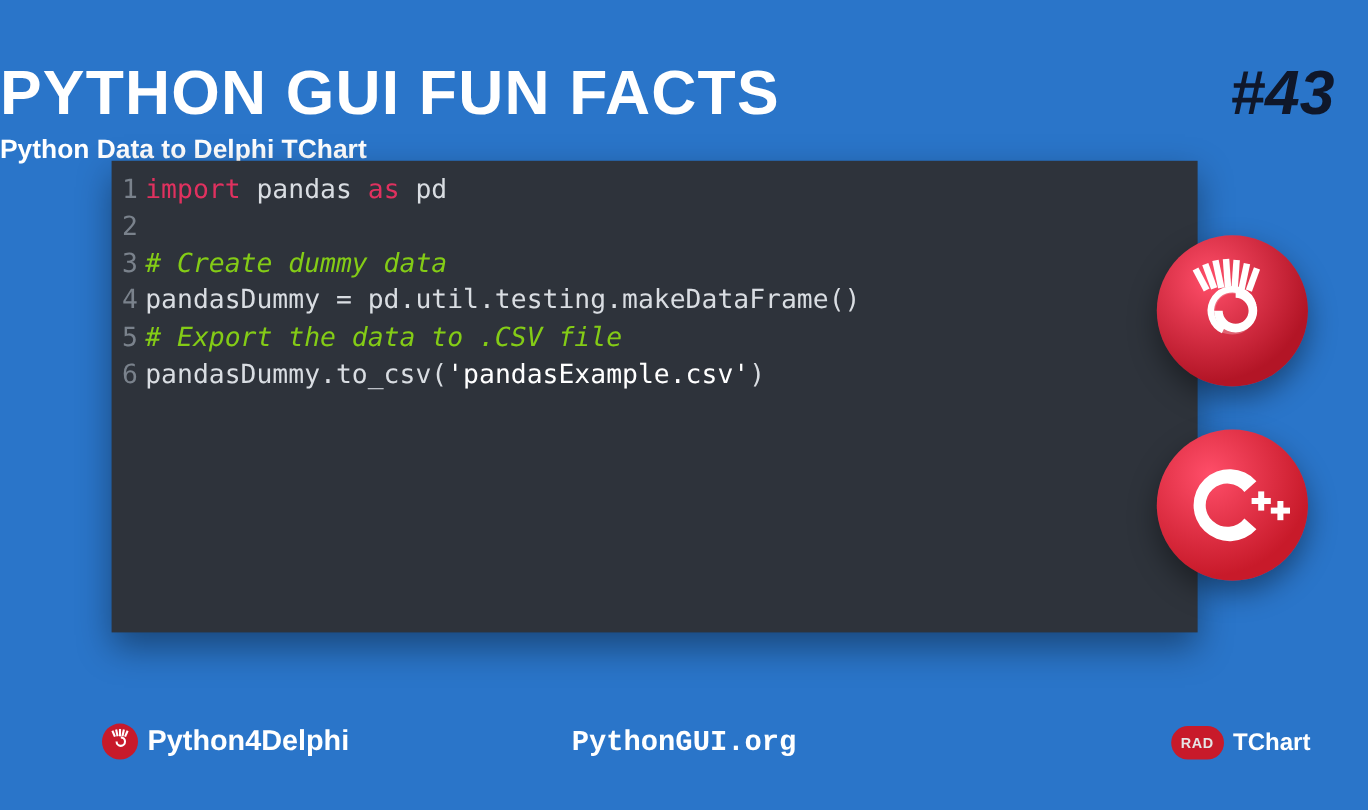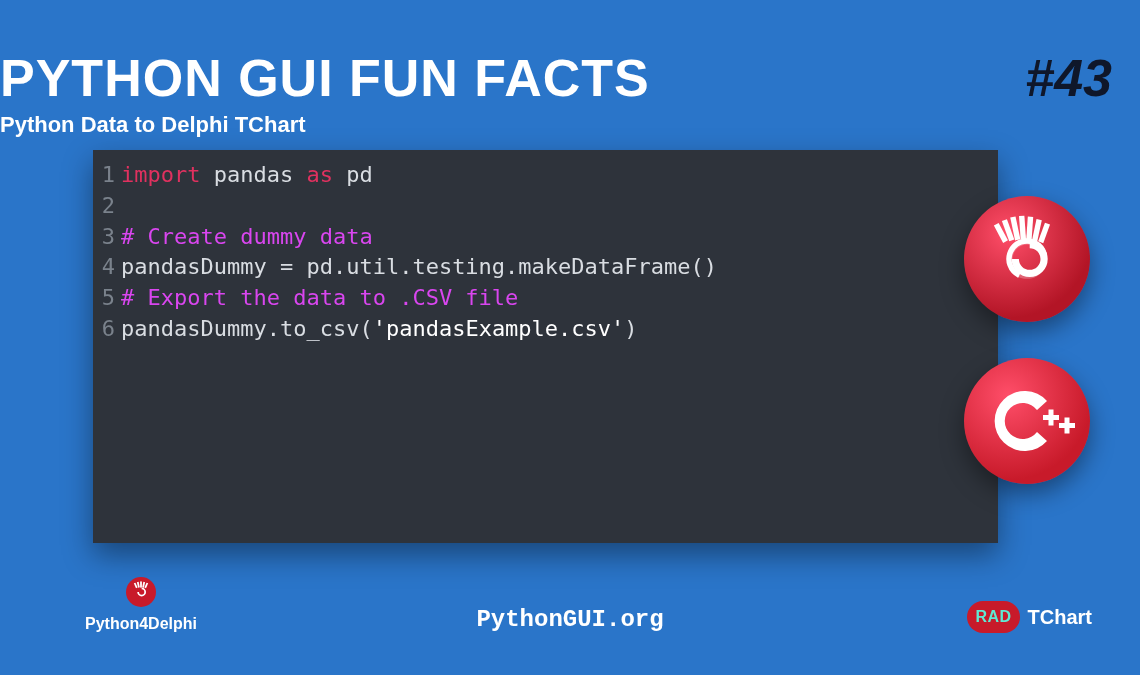--- a/index.html
+++ b/index.html
@@ -34,21 +34,21 @@
     position: absolute;
     top: 112px;
     left: 0; right: 0;
     text-align: left;
     color: #fff;
     font-size: 22px;
     font-weight: 700;
   }
   .code-block {
     position: absolute;
-    top: 150px;
+    top: 134px;
     left: 93px;
     width: 905px;
     height: 393px;
     background: #2e333b;
     box-shadow: 0 12px 28px rgba(0,0,0,0.4);
     padding: 10px 0 0 0;
     font-family: "DejaVu Sans Mono", Menlo, Consolas, "Courier New", monospace;
     font-size: 22px;
     line-height: 1.4;
     white-space: pre;
@@ -57,21 +57,21 @@
   .code-line { display: block; }
   .gutter {
     display: inline-block;
     width: 22px;
     text-align: right;
     color: #7a828c;
     margin-right: 6px;
   }
   .kw { color: #e0315f; }
   .plain { color: #d9dde2; }
-  .comment { color: #d946ef; }
+  .comment { color: #84cc16; font-style: italic; }
   .str { color: #ffffff; }
 
   .logo-circle {
     position: absolute;
     width: 126px;
     height: 126px;
     border-radius: 50%;
     box-shadow: 0 10px 24px rgba(0,0,0,0.4);
     display: flex;
     align-items: center;
@@ -90,22 +90,21 @@
 
   .footer-left {
     position: absolute;
     bottom: 42px;
     left: 85px;
     display: flex;
     align-items: center;
     gap: 8px;
     color: #fff;
     font-weight: 700;
-    font-size: 16px;
-    flex-direction: column;
+    font-size: 24px;
   }
   .footer-left .mini-icon {
     width: 30px; height: 30px; border-radius: 50%;
     background: #c81a2a;
     display: flex; align-items: center; justify-content: center;
   }
   .footer-center {
     position: absolute;
     bottom: 42px;
     left: 0; right: 0;
@@ -121,22 +120,22 @@
     right: 48px;
     display: flex;
     align-items: center;
     gap: 8px;
     color: #fff;
     font-weight: 700;
     font-size: 20px;
   }
   .rad-pill {
     background: #c81a2a;
-    color: #5eead4;
-    font-size: 16px;
+    color: #e5e5e5;
+    font-size: 12px;
     font-weight: 800;
     border-radius: 16px;
     padding: 7px 8px;
     letter-spacing: 0.5px;
     text-align: center;
   }
 </style>
 </head>
 <body>
 

